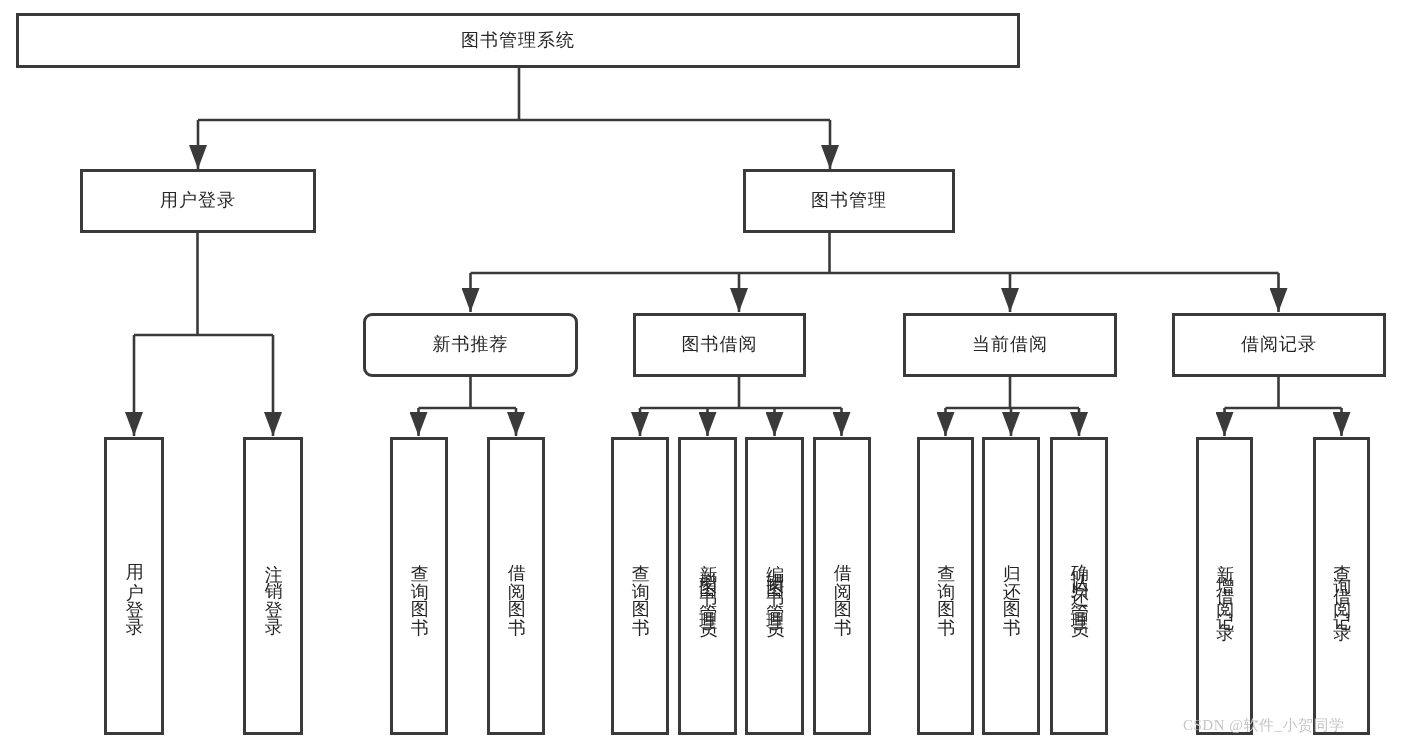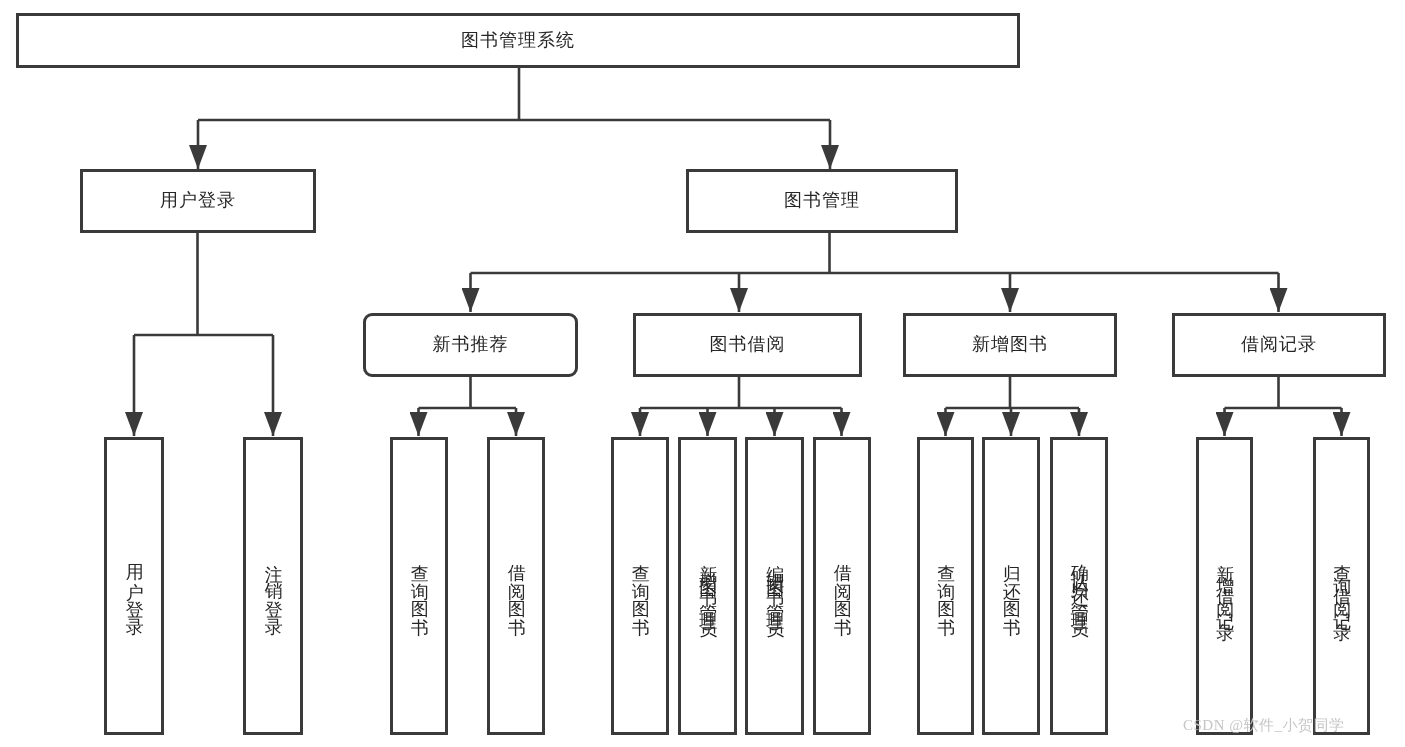--- a/index.html
+++ b/index.html
@@ -108,25 +108,25 @@
       <path d="M1278.5,377 V408"></path>
       <path d="M1224.5,408 H1341.5"></path>
       <path d="M1224.5,408 V436" marker-end="url(#arw)"></path>
       <path d="M1341.5,408 V436" marker-end="url(#arw)"></path>
     </g>
   </svg>
 
   <div class="box hbox" style="left:16px; top:13px; width:1004px; height:55px;">图书管理系统</div>
 
   <div class="box hbox" style="left:80px; top:169px; width:236px; height:64px;">用户登录</div>
-  <div class="box hbox" style="left:686px; top:169px; width:272px; height:64px;">图书管理</div>
+  <div class="box hbox" style="left:743px; top:169px; width:212px; height:64px;">图书管理</div>
 
   <div class="box hbox" style="left:363px; top:313px; width:215px; height:64px;border-radius:9px;">新书推荐</div>
-  <div class="box hbox" style="left:633px; top:313px; width:229px; height:64px;">图书借阅</div>
-  <div class="box hbox" style="left:903px; top:313px; width:214px; height:64px;">新增图书</div>
+  <div class="box hbox" style="left:633px; top:313px; width:173px; height:64px;">图书借阅</div>
+  <div class="box hbox" style="left:903px; top:313px; width:214px; height:64px;">当前借阅</div>
   <div class="box hbox" style="left:1172px; top:313px; width:214px; height:64px;">借阅记录</div>
 
   <div class="box vbox v4" style="left:104px; width:60px;">用户登录</div>
   <div class="box vbox v4" style="left:243px; width:60px;">注销登录</div>
 
   <div class="box vbox v4" style="left:390px; width:58px;">查询图书</div>
   <div class="box vbox v4" style="left:487px; width:58px;">借阅图书</div>
 
   <div class="box vbox v4" style="left:611px; width:58px;">查询图书</div>
   <div class="box vbox v9" style="left:678px; width:59px;">新增图书（管理员）</div>

